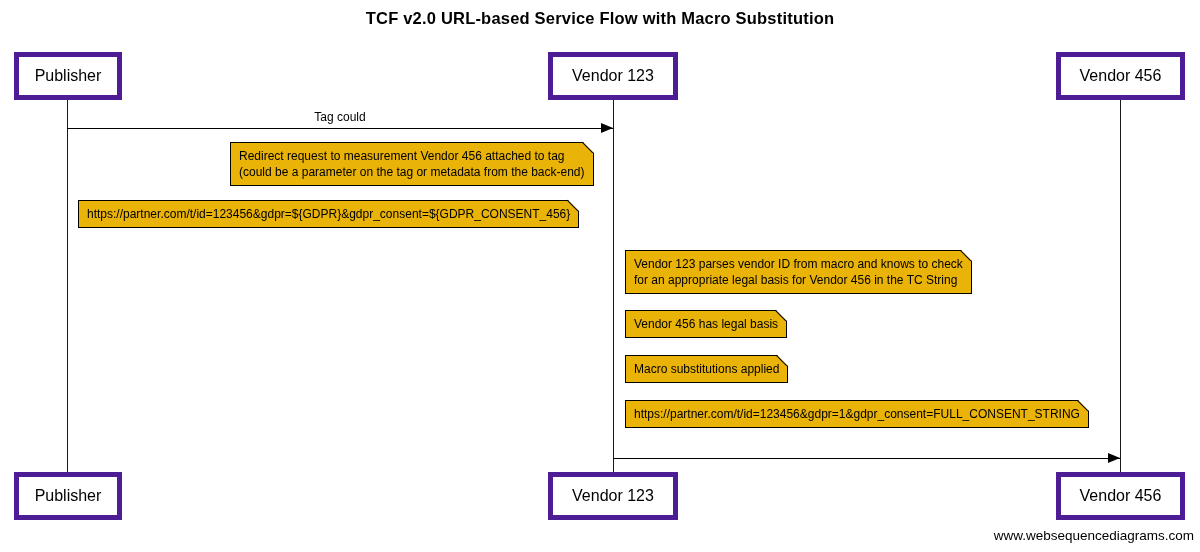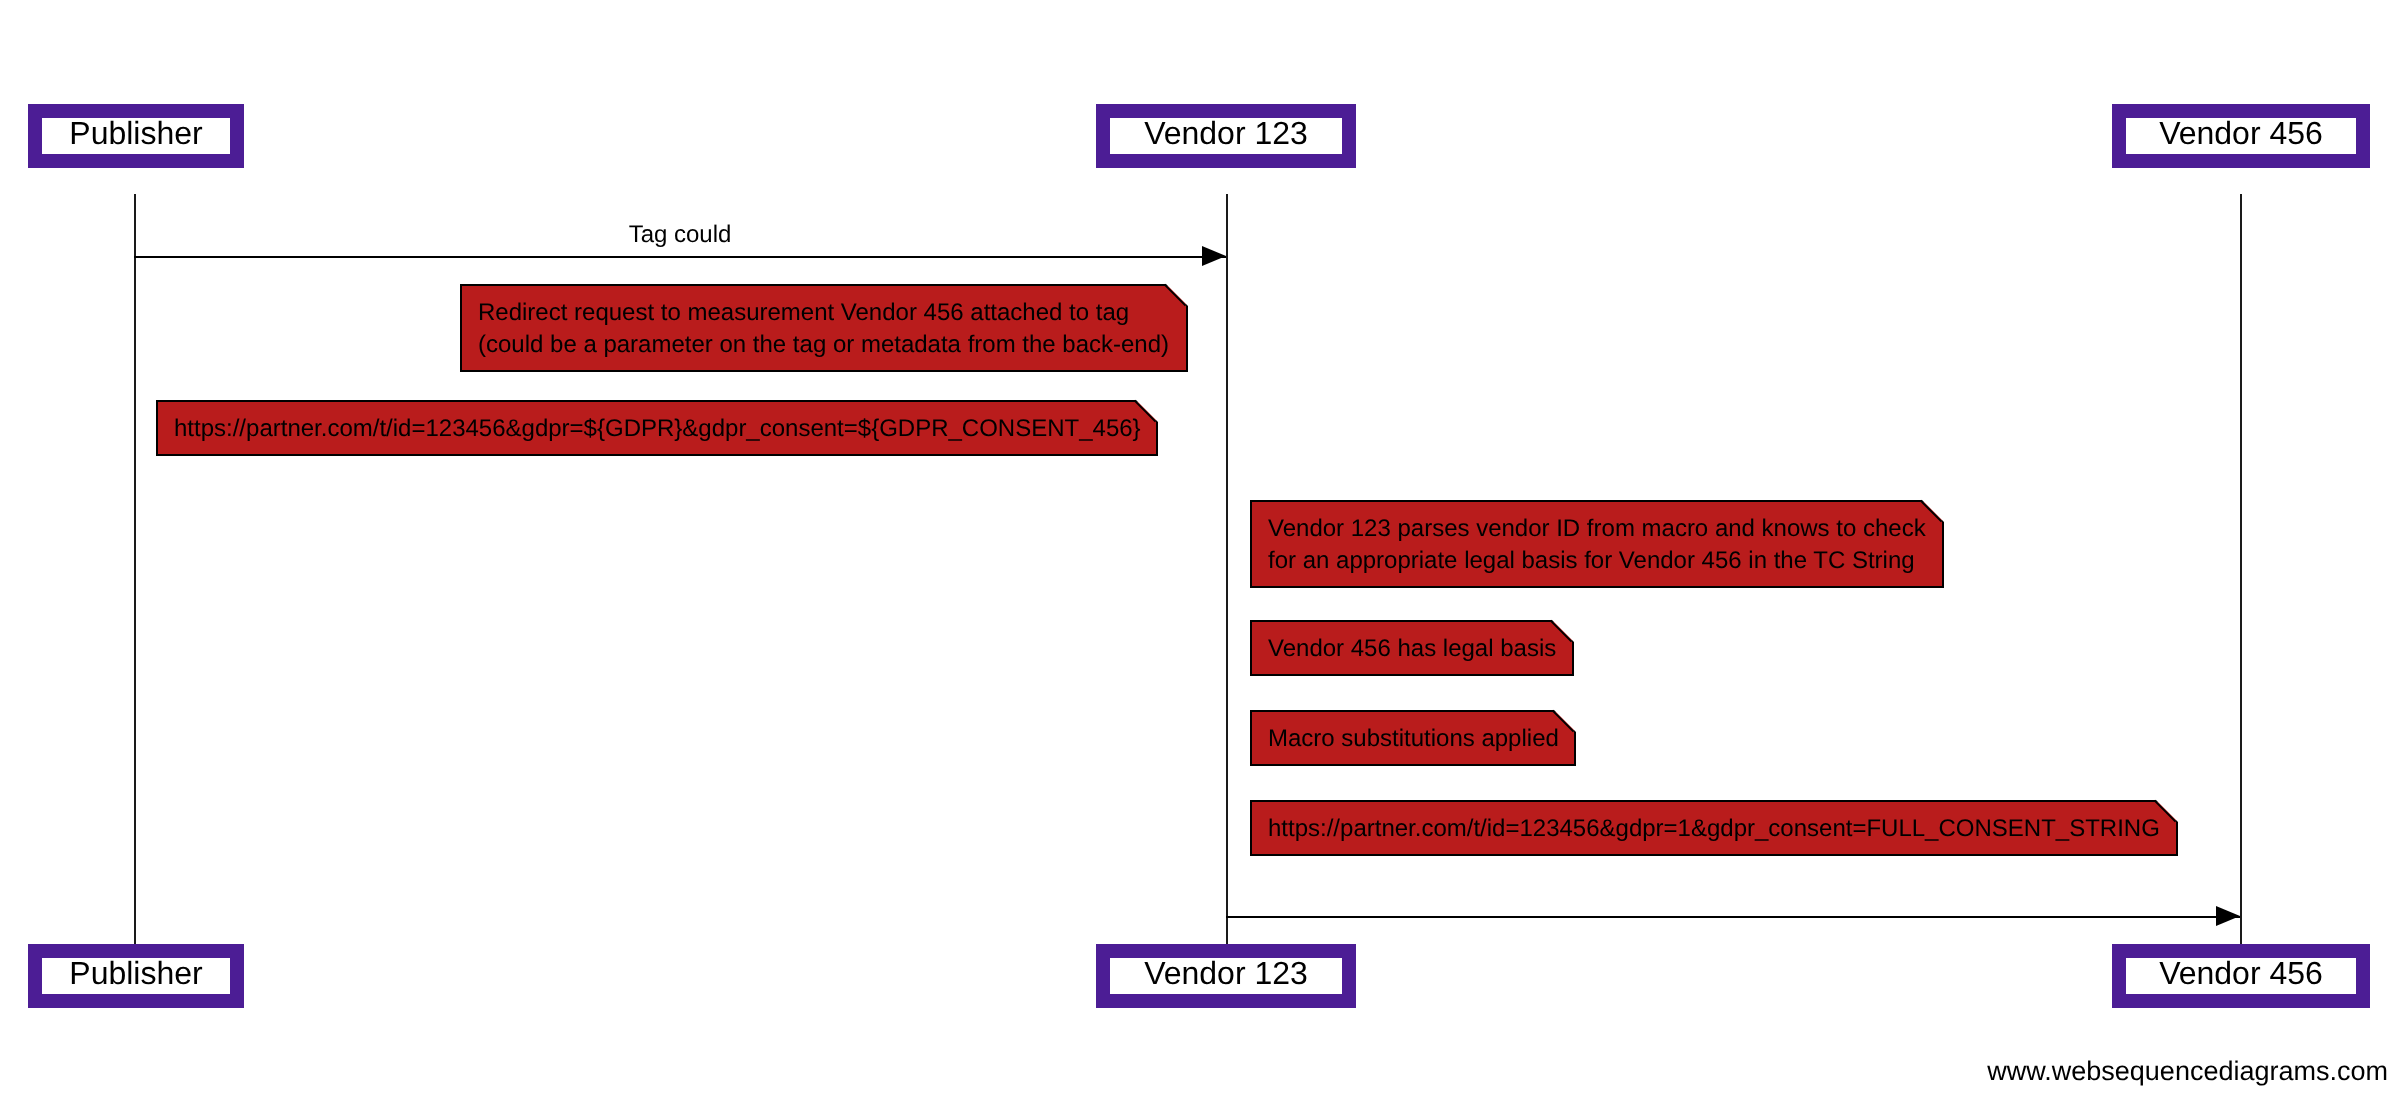--- a/index.html
+++ b/index.html
@@ -10,22 +10,22 @@
     font-family:"Liberation Sans", sans-serif;
     color:#000;
     overflow:hidden;
   }
   .title {
     position:absolute; top:9px; left:0; width:1200px;
     text-align:center; font-size:16.5px; font-weight:bold;
     letter-spacing:0.2px;
   }
   .actor {
-    position:absolute; height:32px;
-    border:7px solid #4c1d95; background:#fff;
+    position:absolute; height:48px;
+    border:5px solid #4c1d95; background:#fff;
     display:flex; align-items:center; justify-content:center;
     font-size:16px; z-index:3; box-sizing:border-box;
   }
   .a-pub-t { left:14px;   top:52px;  width:108px; }
   .a-v123-t{ left:548px;  top:52px;  width:130px; }
   .a-v456-t{ left:1056px; top:52px;  width:129px; }
   .a-pub-b { left:14px;   top:472px; width:108px; }
   .a-v123-b{ left:548px;  top:472px; width:130px; }
   .a-v456-b{ left:1056px; top:472px; width:129px; }
 
@@ -51,21 +51,21 @@
     border-bottom:5px solid transparent;
   }
   .m1-line  { left:67px;  top:128px; width:546px; }
   .m1-label { left:67px;  top:110px; width:546px; }
   .m1-head  { left:601px; top:123px; }
   .m2-line  { left:613px; top:458px; width:507px; }
   .m2-label { left:613px; top:440px; width:507px; }
   .m2-head  { left:1108px; top:453px; }
 
   .note {
-    position:absolute; background:#b91c1c; border:1px solid #000;
+    position:absolute; background:#eab308; border:1px solid #000;
     font-size:12px; line-height:16px; padding:5px 8px;
     white-space:nowrap; z-index:2;
   }
   .note::before { 
     content:""; position:absolute; top:-1px; right:-1px;
     width:0; height:0;
     border-top:11px solid #fff; border-left:11px solid transparent;
   }
   .note::after { 
     content:""; position:absolute; top:4px; right:-2px;
@@ -82,20 +82,21 @@
   .watermark {
     position:absolute; right:6px; top:528px;
     font-size:13.5px; color:#000;
   }
 </style>
 </head>
 <body>
 
 <div class="diagram">
 
+  <div class="title">TCF v2.0 URL-based Service Flow with Macro Substitution</div>
 
   <div class="lifeline ll-pub"></div>
   <div class="lifeline ll-v123"></div>
   <div class="lifeline ll-v456"></div>
 
   <div class="actor a-pub-t">
     <span>Publisher</span>
   </div>
   <div class="actor a-v123-t">
     <span>Vendor 123</span>

